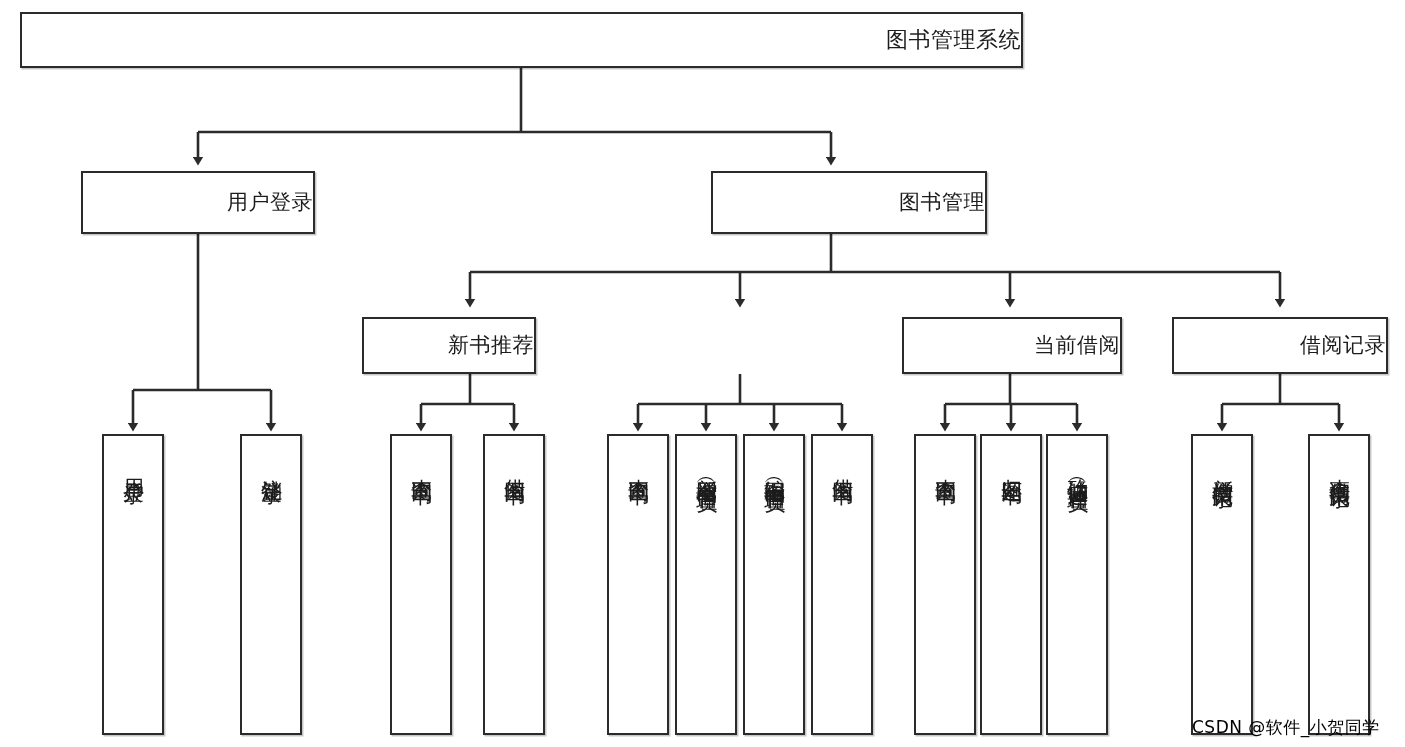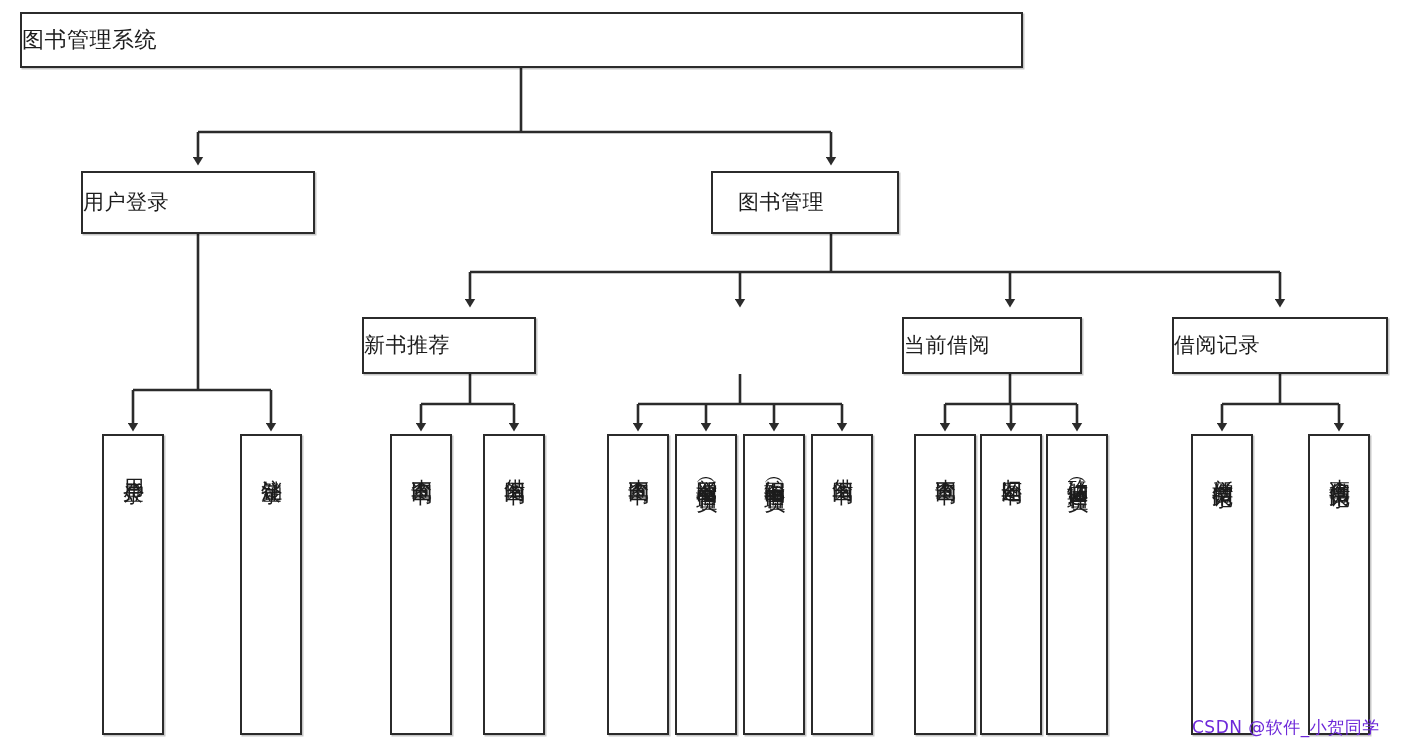--- a/index.html
+++ b/index.html
@@ -26,21 +26,21 @@
     height: 747px;
     pointer-events: none;
   }
   .node {
     position: absolute;
     box-sizing: border-box;
     background: #ffffff;
     border: 2.5px solid #2b2b2b;
     display: flex;
     align-items: center;
-    justify-content: flex-start;
+    justify-content: flex-end;
     box-shadow: 1.5px 1.5px 0 rgba(0,0,0,0.22);
   }
   .node .label {
     font-size: 21px;
     line-height: 1.18;
     letter-spacing: 0.5px;
     color: #1c1c1c;
     text-align: center;
     white-space: nowrap;
   }
@@ -54,21 +54,21 @@
     text-orientation: upright;
     font-size: 21px;
     line-height: 1.32;
     letter-spacing: 2px;
     white-space: normal;
   }
   .node.root .label { font-size: 22px; }
   .watermark {
     position: absolute;
     font-size: 17px;
-    color: #6d28d9;
+    color: #000000;
     letter-spacing: 0.5px;
     white-space: nowrap;
     user-select: none;
   }
 </style>
 </head>
 <body>
 
 <div id="canvas">
 
@@ -122,28 +122,28 @@
     </g>
   </svg>
 
   <div class="node root" style="left:20px; top:12px; width:1003px; height:56px;">
     <span class="label">图书管理系统</span>
   </div>
 
   <div class="node" style="left:81px; top:171px; width:234px; height:63px;">
     <span class="label">用户登录</span>
   </div>
-  <div class="node" style="left:711px; top:171px; width:188px; height:63px;padding-left:25px;">
+  <div class="node" style="left:711px; top:171px; width:276px; height:63px;padding-left:25px;">
     <span class="label">图书管理</span>
   </div>
 
   <div class="node" style="left:362px; top:317px; width:174px; height:57px;">
     <span class="label">新书推荐</span>
   </div>
-  <div class="node" style="left:902px; top:317px; width:180px; height:57px;">
+  <div class="node" style="left:902px; top:317px; width:220px; height:57px;">
     <span class="label">当前借阅</span>
   </div>
   <div class="node" style="left:1172px; top:317px; width:216px; height:57px;font-family:Liberation Serif, serif;">
     <span class="label">借阅记录</span>
   </div>
 
   <div class="node vertical" style="left:102px; top:434px; width:62px; height:301px;">
     <span class="label">用户登录</span>
   </div>
   <div class="node vertical" style="left:240px; top:434px; width:62px; height:301px;">

